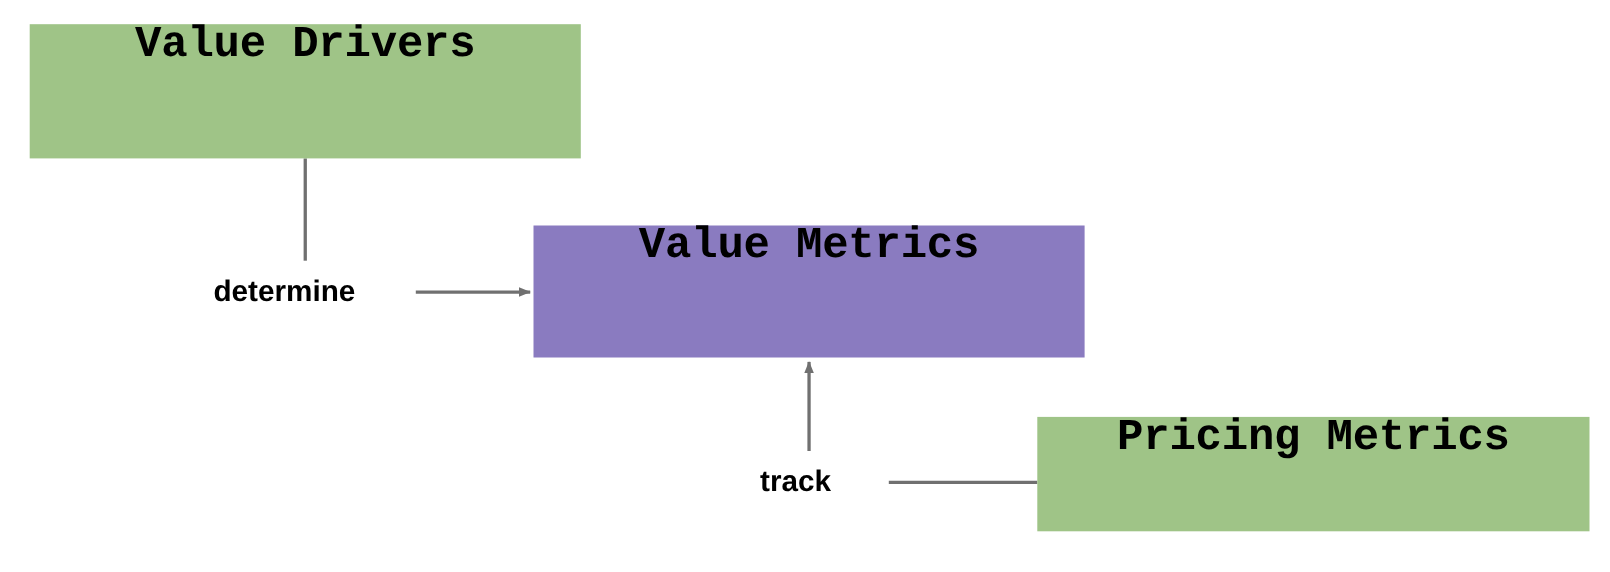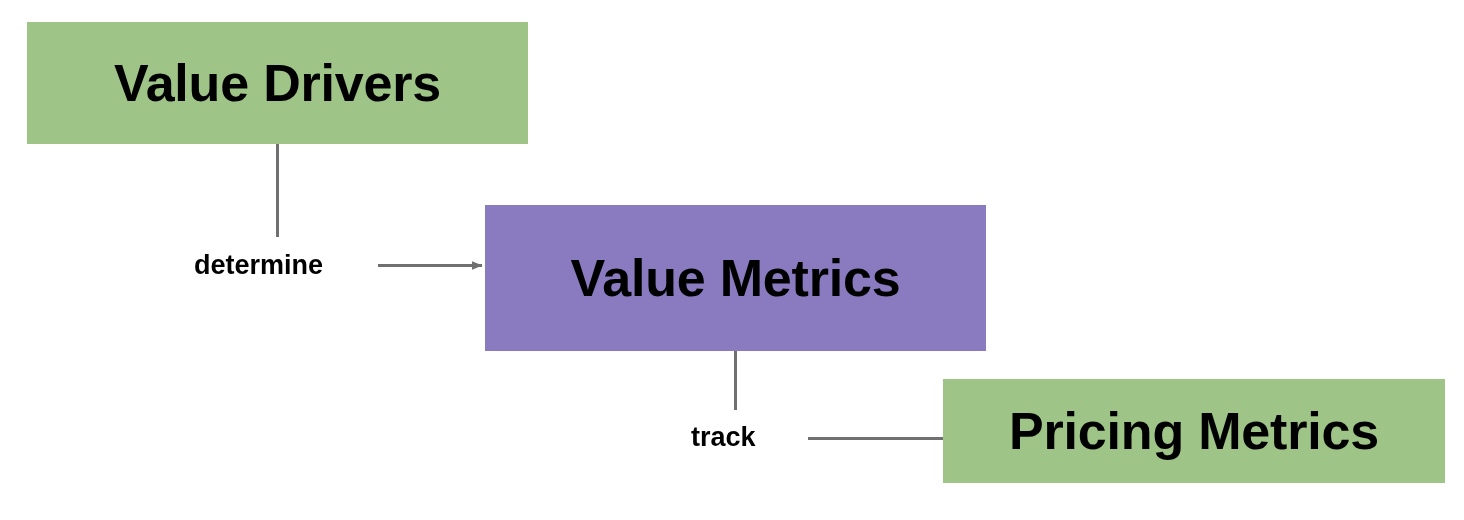--- a/index.html
+++ b/index.html
@@ -14,43 +14,42 @@
   #canvas {
     position: relative;
     width: 1464px;
     height: 520px;
     background: #ffffff;
     overflow: hidden;
   }
   .node {
     position: absolute;
     display: flex;
-    align-items: center;
     justify-content: center;
     box-sizing: border-box;
     color: #000000;
     font-weight: bold;
-    font-size: 52px;
+    font-size: 40px;
     letter-spacing: -0.2px;
     line-height: 1;
     white-space: nowrap;
-    font-family: Liberation Sans, sans-serif;
+    font-family: Liberation Mono, monospace;
   }
   .node-value-drivers {
     left: 27px;
     top: 22px;
     width: 501px;
     height: 122px;
     background: #9fc487;
   }
   .node-value-metrics {
     left: 485px;
     top: 205px;
     width: 501px;
-    height: 146px;
+    height: 120px;
     background: #8a7bc0;
   }
   .node-pricing-metrics {
     left: 943px;
     top: 379px;
     width: 502px;
     height: 104px;
     background: #9fc487;
   }
   .edge-label {

